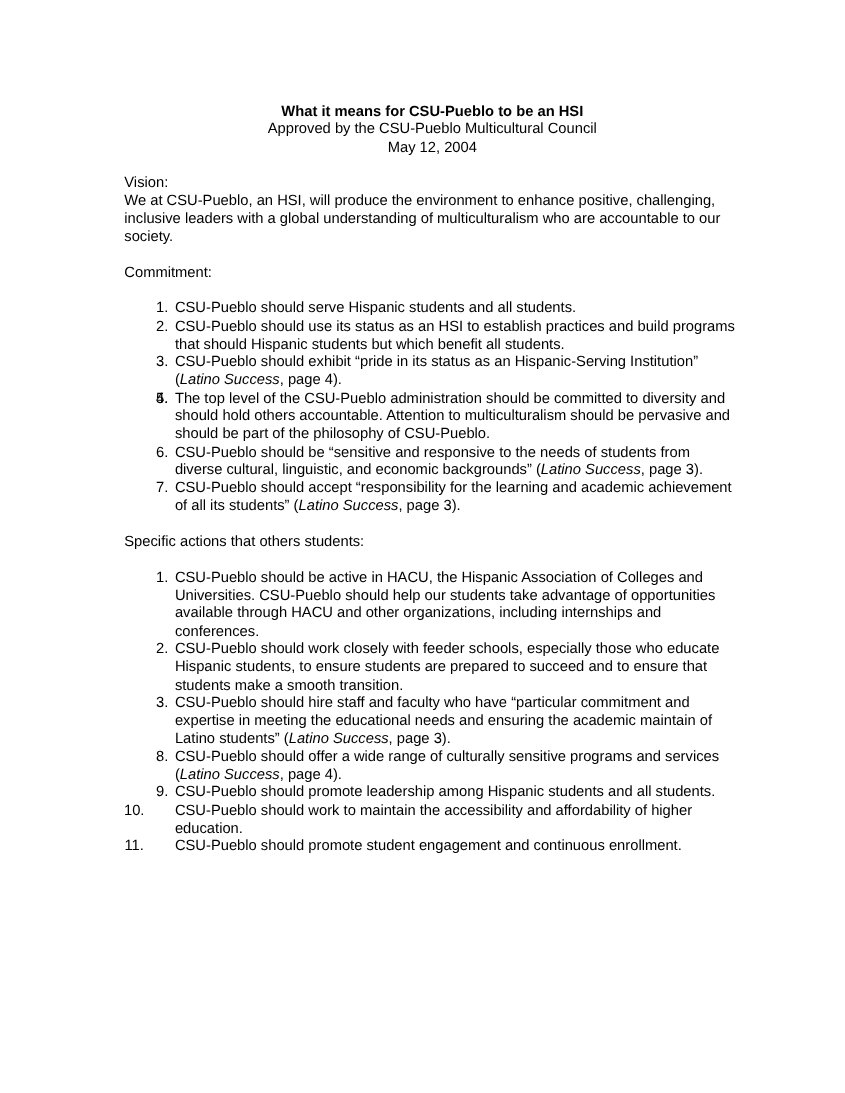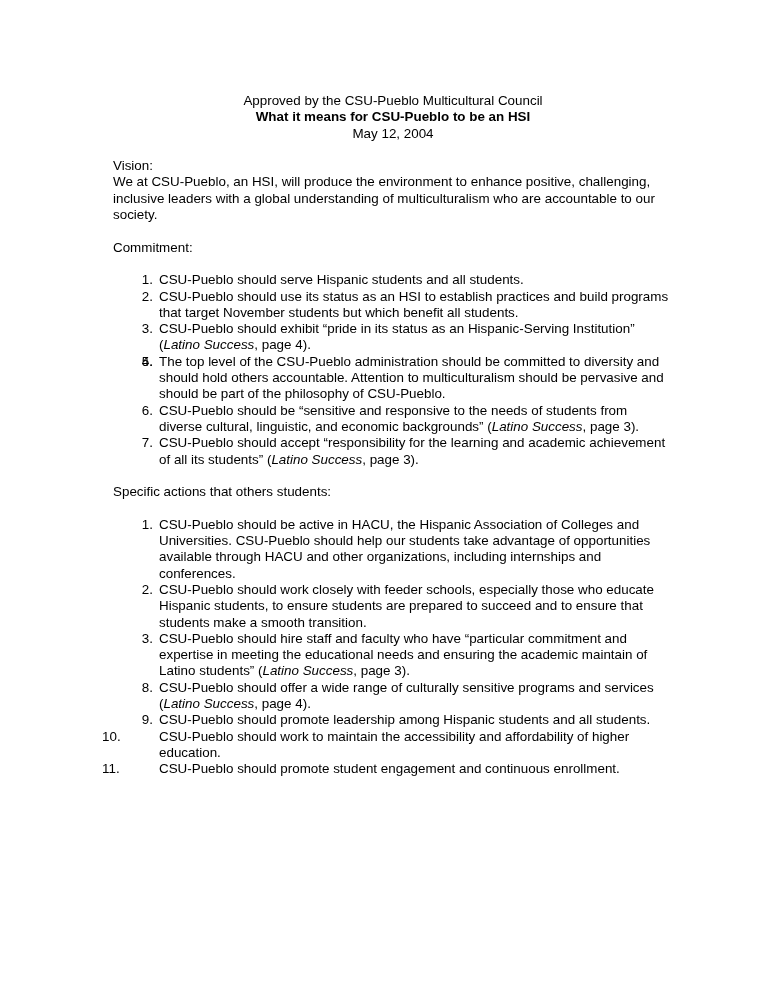--- a/index.html
+++ b/index.html
@@ -6,41 +6,41 @@
   body { width:768px; height:994px; position:relative; overflow:hidden;
          font-family:"Liberation Sans", sans-serif; color:#000; font-size:13.4px; line-height:16.3px; }
   .page { position:absolute; left:113px; top:93px; width:560px; }
   .center { text-align:center; }
   .title { font-weight:bold; }
   .h { font-weight:normal; }
   .gap { height:16.3px; }
   ol { list-style:none; margin:0; padding:0; }
   ol li { position:relative; padding-left:46px; }
   ol li .num { position:absolute; left:0; width:40px; text-align:right; }
-  ol li .num.wide { text-align:left; left:-11px; }
+  ol li .num.wide { text-align:center; left:-11px; }
   .cit { font-style:italic;margin-top:48px; }
 </style>
 </head>
 <body>
 
 <div class="page">
+  <div class="center title">What it means for CSU-Pueblo to be an HSI</div>
   <div class="center">Approved by the CSU-Pueblo Multicultural Council</div>
-  <div class="center title">What it means for CSU-Pueblo to be an HSI</div>
   <div class="center">May 12, 2004</div>
   <div class="gap"></div>
 
   <div class="h">Vision:</div>
   <div>We at CSU-Pueblo, an HSI, will produce the environment to enhance positive, challenging, inclusive leaders with a global understanding of multiculturalism who are accountable to our society.</div>
   <div class="gap"></div>
 
   <div class="h">Commitment:</div>
   <div class="gap"></div>
   <ol>
     <li><span class="num">1.</span><span>CSU-Pueblo should serve Hispanic students and all students.</span></li>
-    <li><span class="num">2.</span><span>CSU-Pueblo should use its status as an HSI to establish practices and build programs that target November students but which benefit all students.</span></li>
+    <li><span class="num">2.</span><span>CSU-Pueblo should use its status as an HSI to establish practices and build programs that should Hispanic students but which benefit all students.</span></li>
     <li><span class="num">3.</span><span>CSU-Pueblo should exhibit “pride in its status as an Hispanic-Serving Institution” (</span><span class="cit">Latino Success</span><span>, page 4).</span></li>
     <li><span class="num">4.</span></li>
     <li><span class="num">5.</span><span>The top level of the CSU-Pueblo administration should be committed to diversity and should hold others accountable. Attention to multiculturalism should be pervasive and should be part of the philosophy of CSU-Pueblo.</span></li>
     <li><span class="num">6.</span><span>CSU-Pueblo should be “sensitive and responsive to the needs of students from diverse cultural, linguistic, and economic backgrounds” (</span><span class="cit">Latino Success</span><span>, page 3).</span></li>
     <li><span class="num">7.</span><span>CSU-Pueblo should accept “responsibility for the learning and academic achievement of all its students” (</span><span class="cit">Latino Success</span><span>, page 3).</span></li>
   </ol>
   <div class="gap"></div>
 
   <div class="h">Specific actions that others students:</div>
   <div class="gap"></div>

